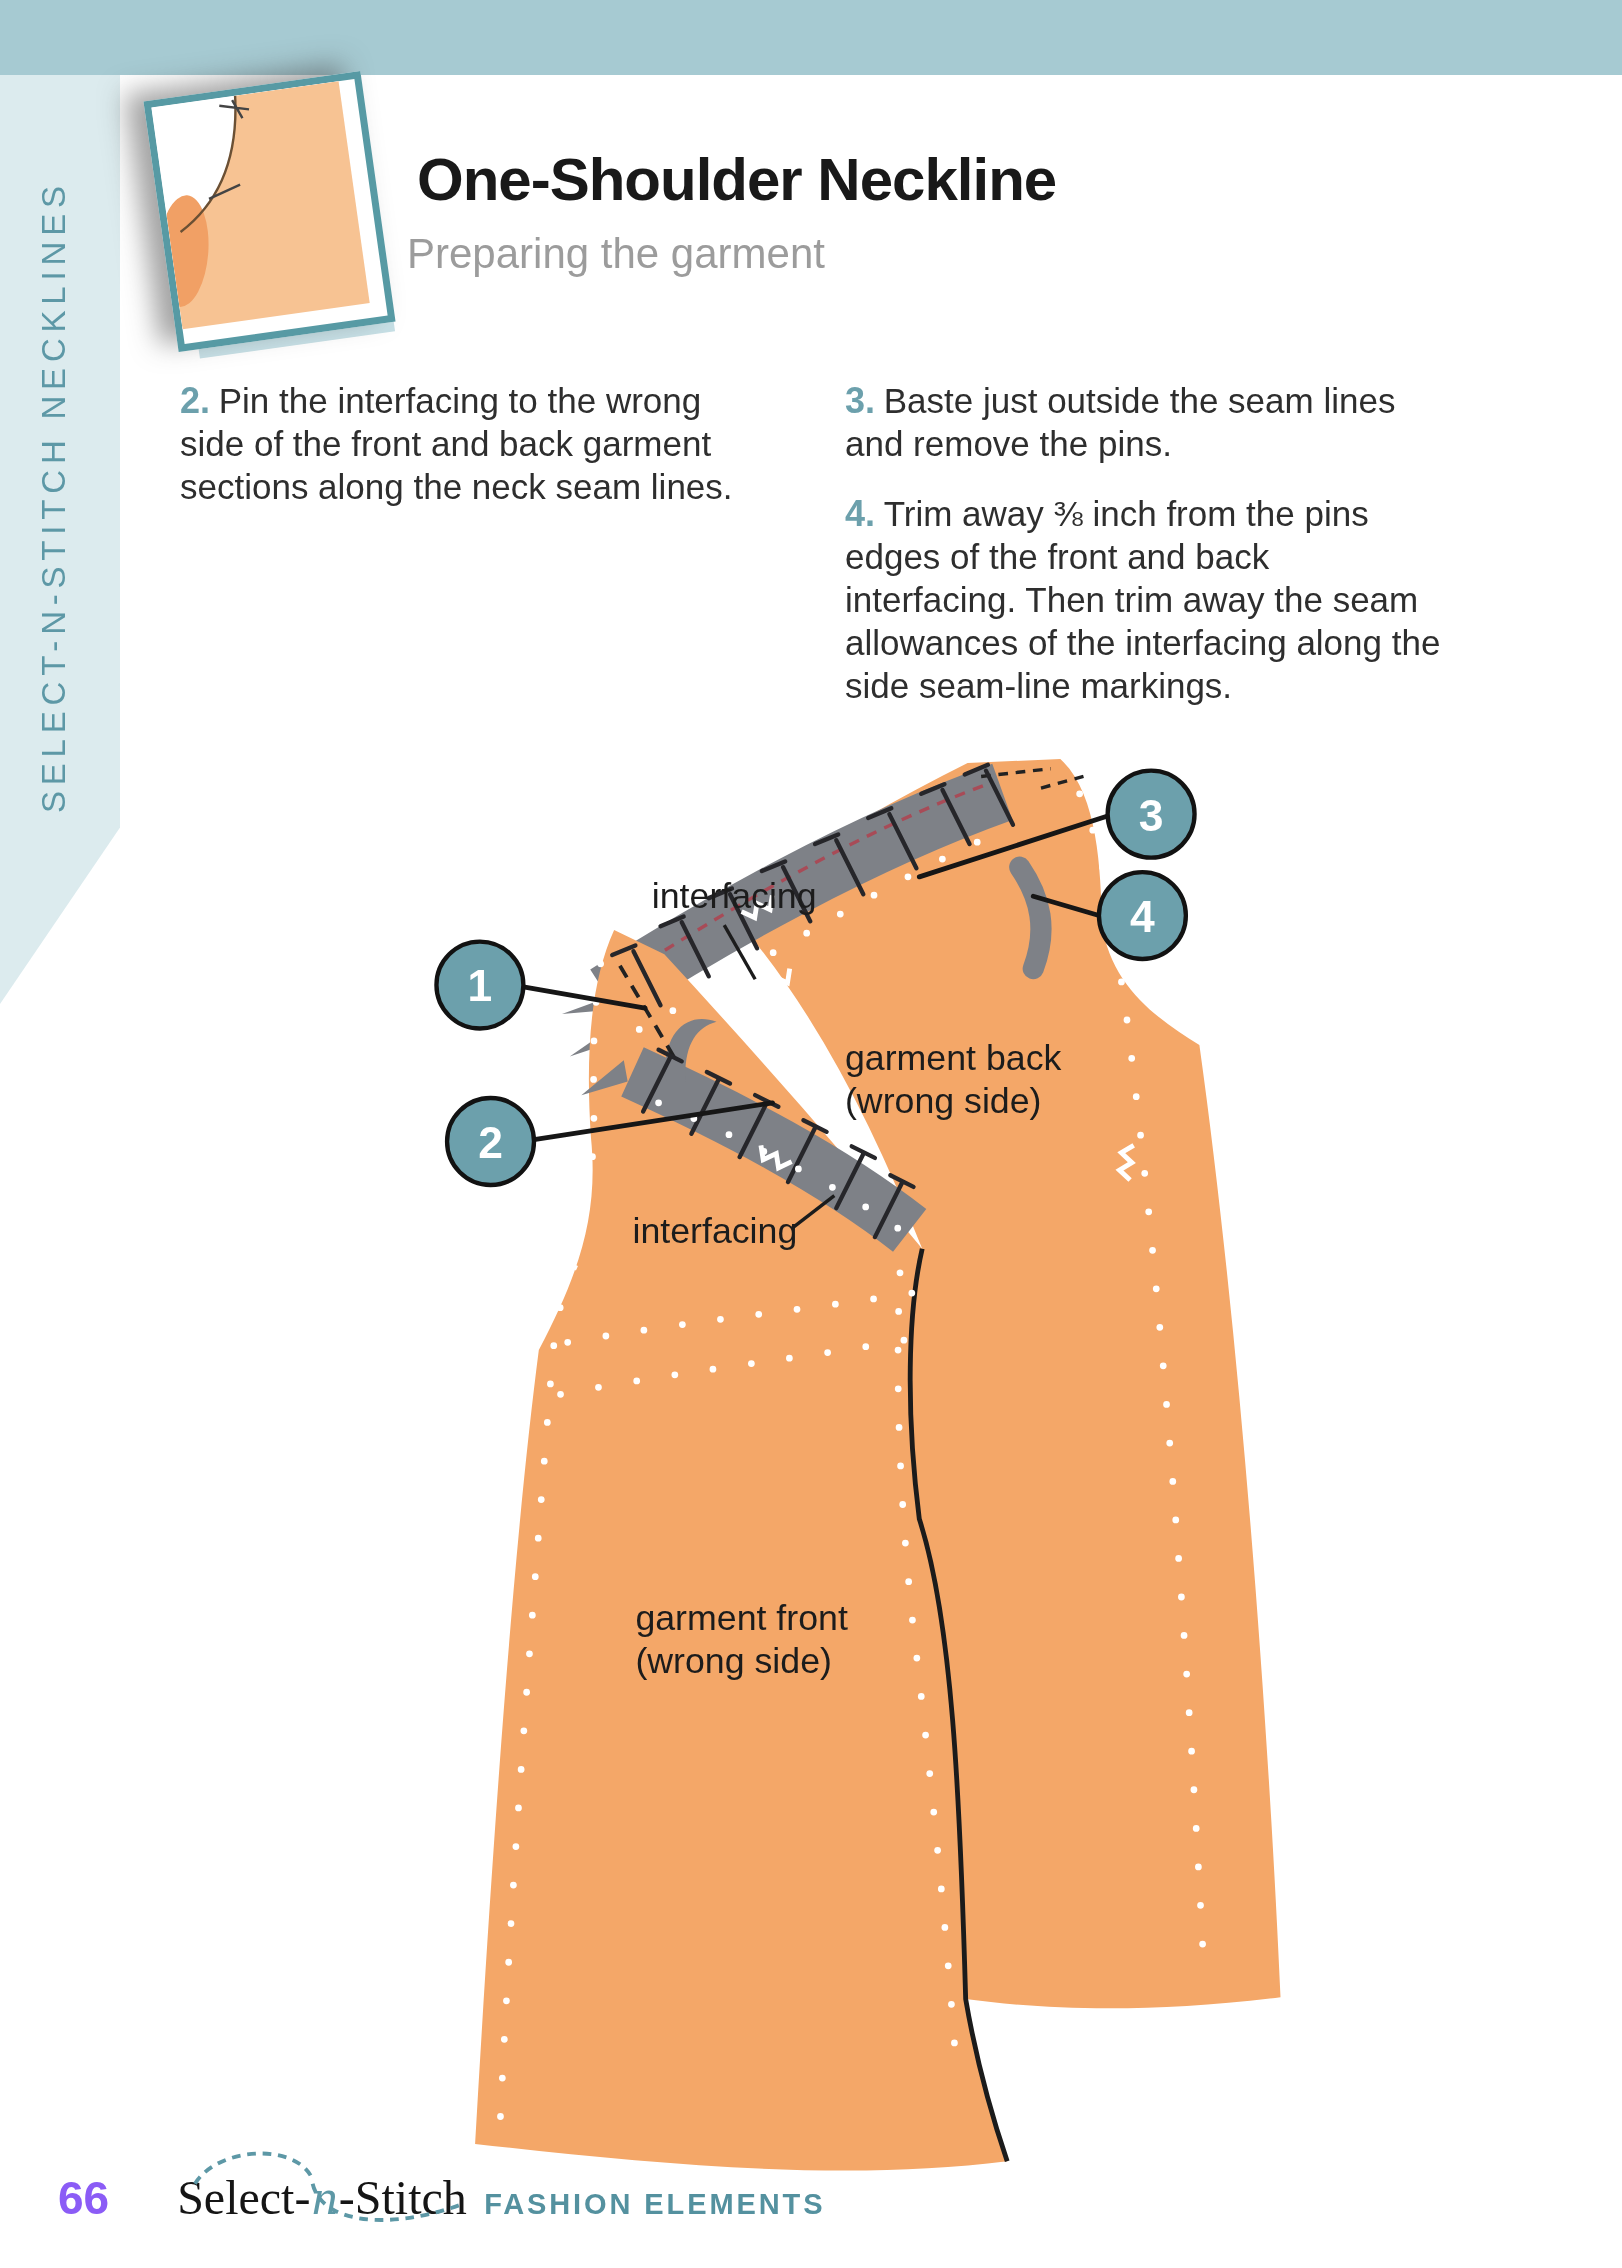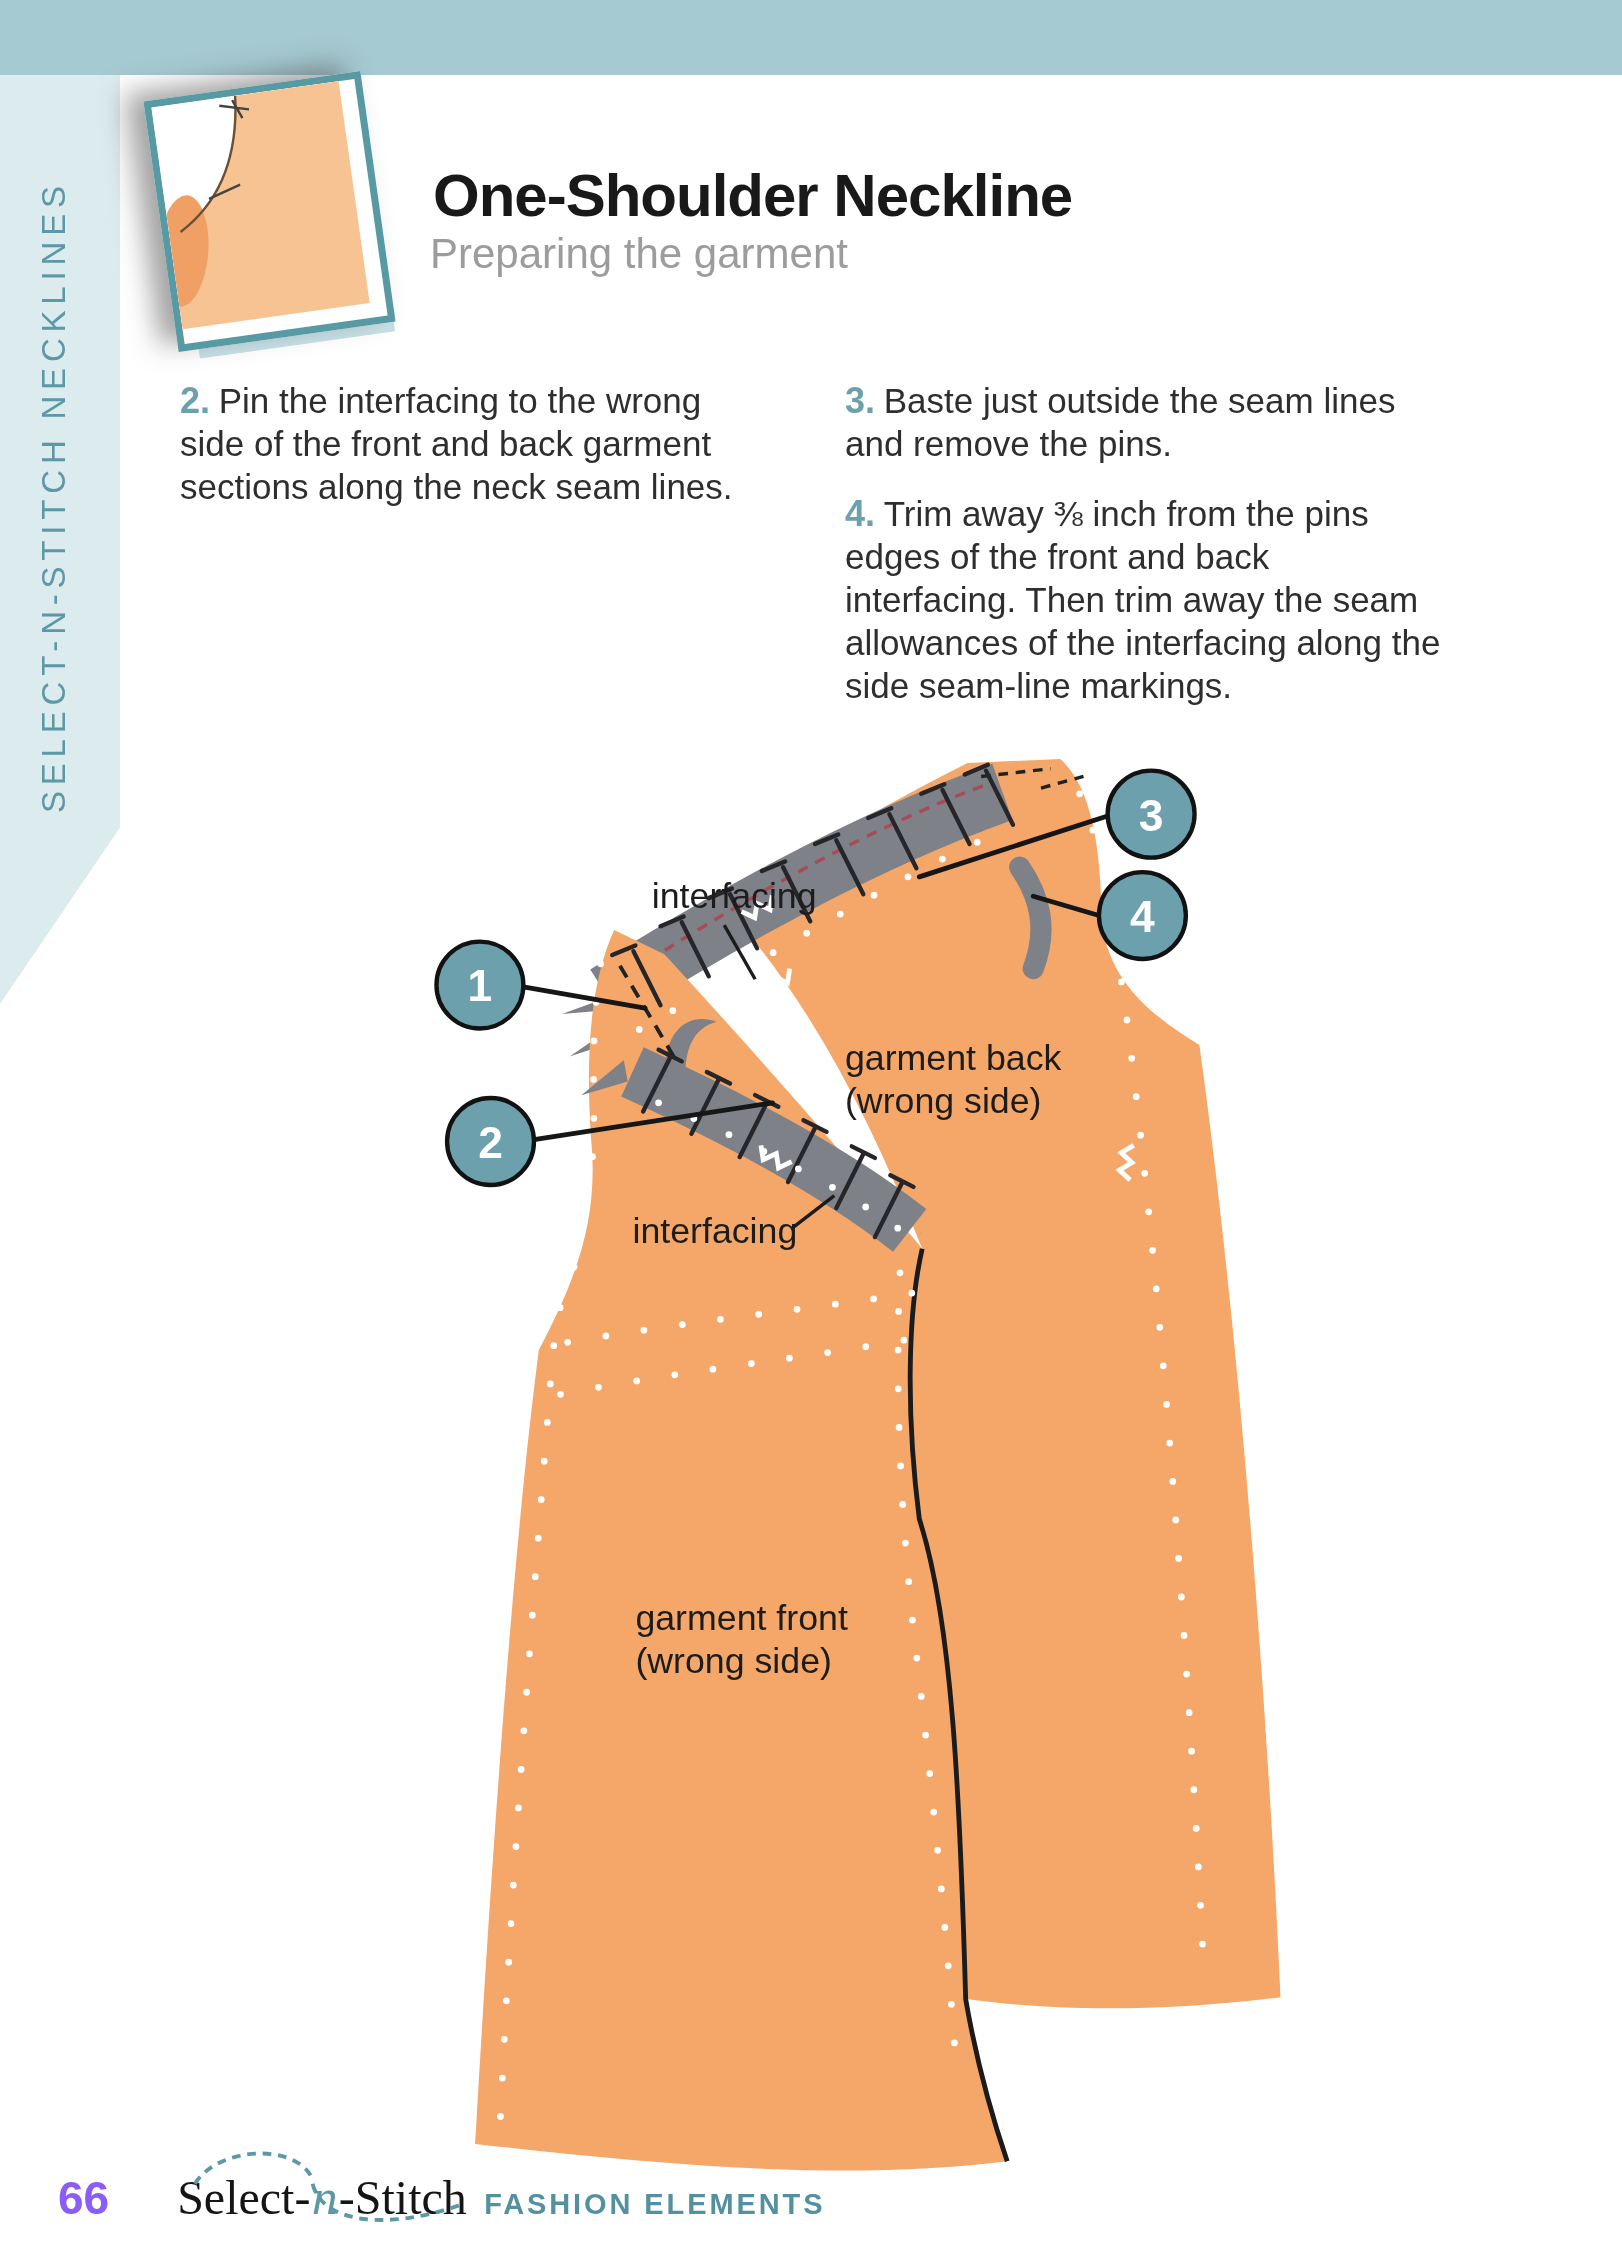--- a/index.html
+++ b/index.html
@@ -10,23 +10,23 @@
            clip-path:polygon(0 0,100% 0,100% 81%,0 100%);}
   .sidebar-text{position:absolute;left:35px;top:162px;height:670px;
                 writing-mode:vertical-rl;transform:rotate(180deg);white-space:nowrap;
                 font-size:33px;letter-spacing:5.8px;color:#5D98A6;
                 display:flex;align-items:center;justify-content:center;}
   .thumb-shadowcard{position:absolute;left:183px;top:116px;width:197px;height:230px;
                     background:#C7E0E6;transform:rotate(-8deg);}
   .thumb{position:absolute;left:160px;top:85px;width:205px;height:239px;background:#fff;
          border:7.7px solid #579AA4;transform:rotate(-8deg);
          box-shadow:-17.4px -9.7px 27px rgba(70,70,70,.5);overflow:hidden;}
-  .page-title{position:absolute;left:417px;top:145px;margin:16px;font-size:60px;font-weight:bold;
+  .page-title{position:absolute;left:417px;top:145px;margin:0;font-size:60px;font-weight:bold;
               letter-spacing:-1px;color:#191919;}
-  .page-subtitle{position:absolute;left:430px;top:230px;font-size:42px;color:#9C9C9C;}
+  .page-subtitle{position:absolute;left:407px;top:230px;font-size:42px;color:#9C9C9C;}
   .col{position:absolute;top:379px;font-size:35px;line-height:43px;color:#2E2E2E;}
   .col-left{left:180px;width:560px;}
   .col-right{left:845px;width:603px;}
   .step{margin:0 0 27px 0;}
   .stepnum{color:#6CA0AC;font-weight:bold;font-size:36px;padding-right:8.7px;}
   .figure{position:absolute;left:280px;top:732px;width:1043px;height:1439px;overflow:visible;}
   .figlabel{font-family:"Liberation Sans",sans-serif;font-size:37px;fill:#1C1C1C;}
   .callout{fill:#6CA0AC;stroke:#121212;stroke-width:4.5px;}
   .callout-num{font-family:"Liberation Sans",sans-serif;font-size:46px;font-weight:bold;
                fill:#ffffff;text-anchor:middle;}

